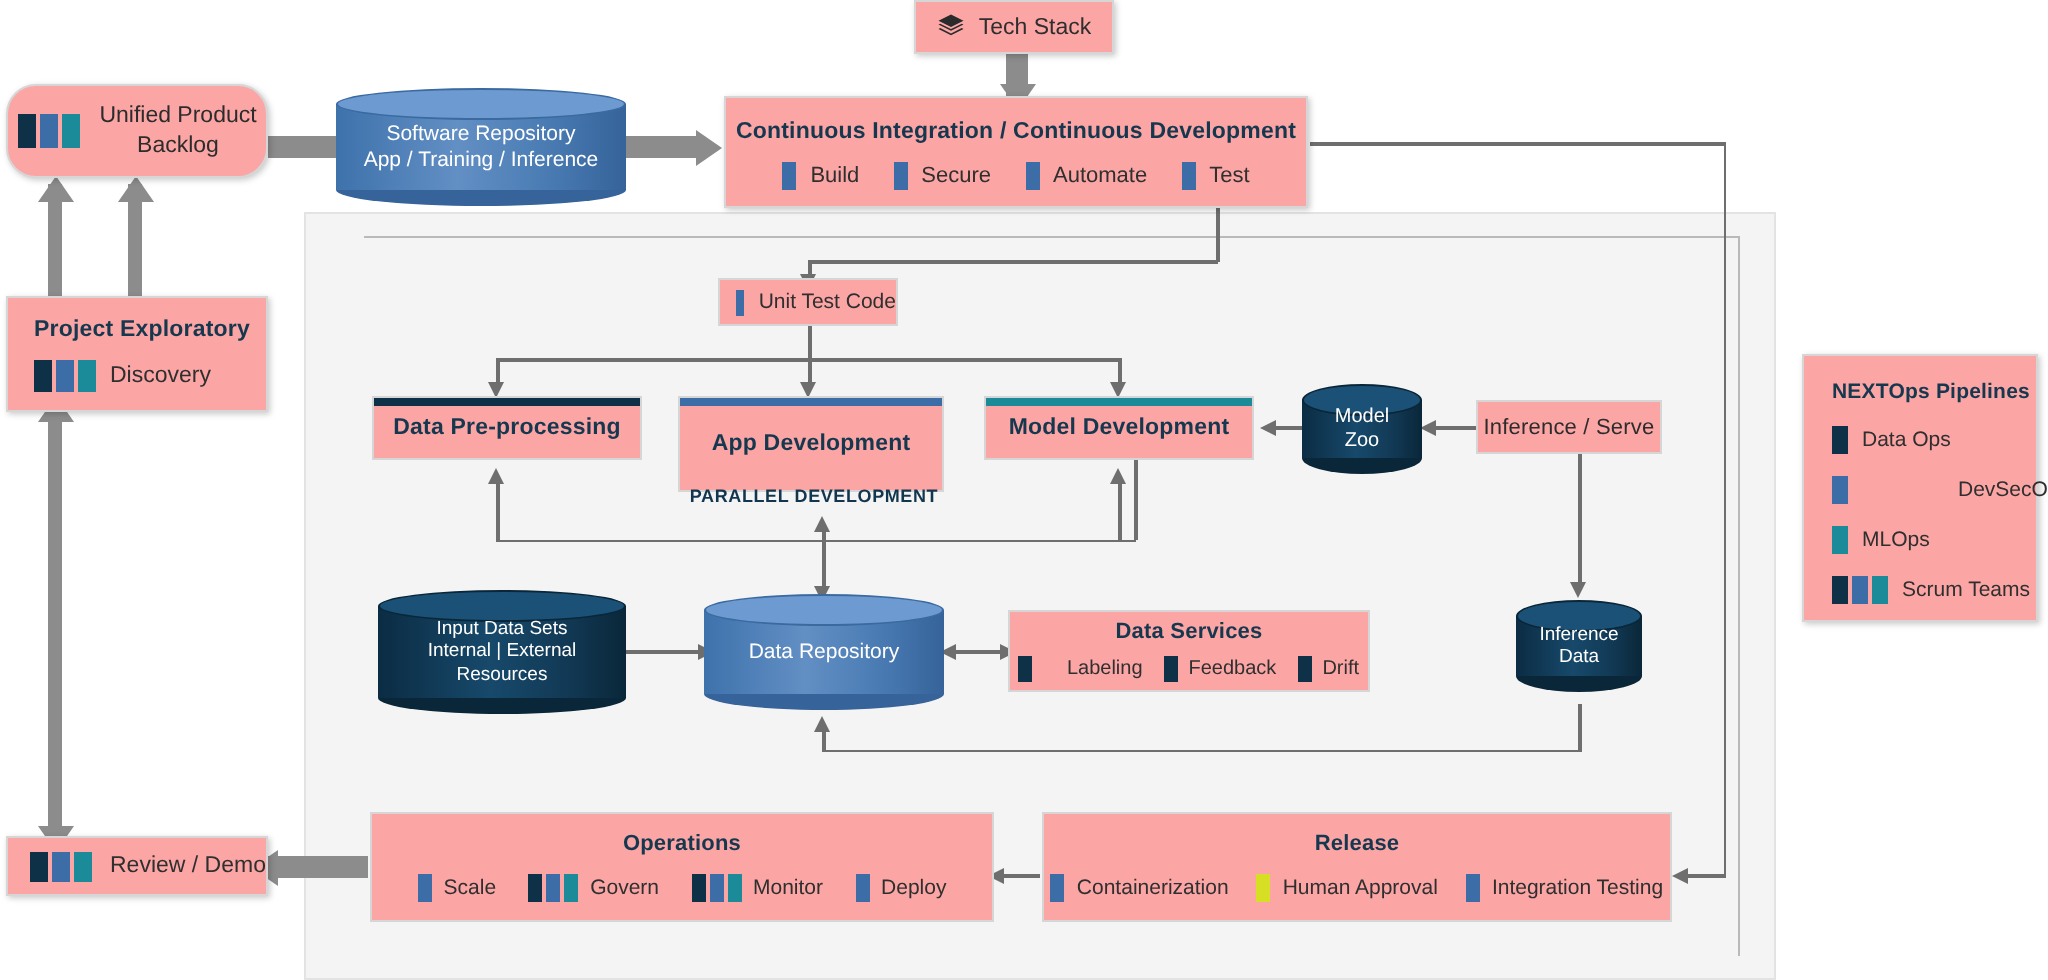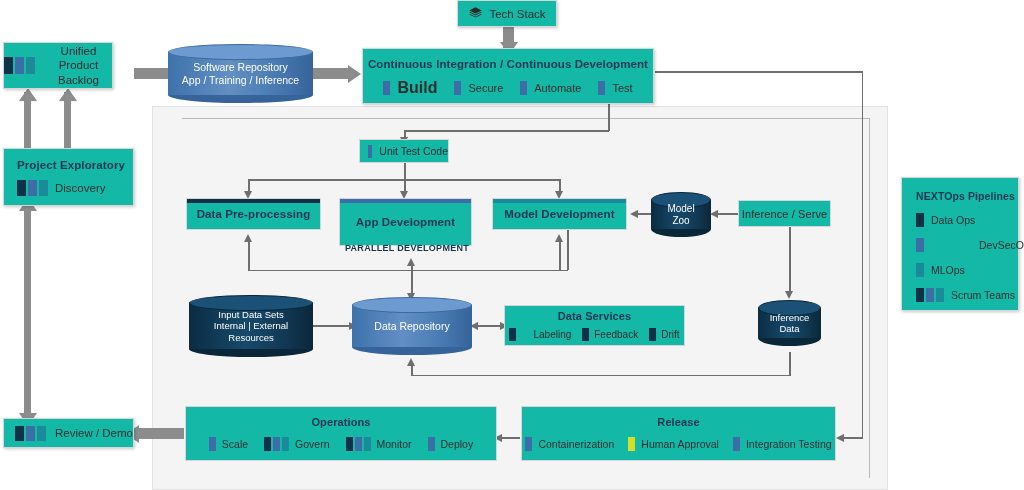--- a/index.html
+++ b/index.html
@@ -22,21 +22,21 @@
   .panel{
     background:#f4f4f4;
     border:1px solid #e3e3e3;
   }
   .panel-inner-line{
     border:1px solid #b9b9b9;
     background:transparent;
   }
 
   .card{
-    background:#14b8a6;
+    background:#fca5a5;
     border:1px solid #d6d6d6;
     box-sizing:border-box;
     display:flex;
     flex-direction:column;
     align-items:center;
     justify-content:center;
     color:#13364f;
   }
   .card.shadowed{ box-shadow:1px 1px 3px rgba(0,0,0,.22); }
 
@@ -208,21 +208,21 @@
     <span style="display:flex;align-items:center;">
       <svg width="15" height="15" viewBox="0 0 24 24" aria-hidden="true">
         <path d="M12 2 L22 7 L12 12 L2 7 Z" fill="#2b2b2b"></path>
         <path d="M12 13.6 L20.6 9.3 L22 10 L12 15 L2 10 L3.4 9.3 Z" fill="#2b2b2b"></path>
         <path d="M12 17.1 L20.6 12.8 L22 13.5 L12 18.5 L2 13.5 L3.4 12.8 Z" fill="#2b2b2b"></path>
       </svg>
     </span>
     <span class="plain-label" style="font-size:11.5px;color:#2e2e2e;">Tech Stack</span>
   </div>
 
-  <div class="abs card shadowed" style="left:3px;top:42px;width:110px;height:47px;flex-direction:row;gap:10px;justify-content:center;">
+  <div class="abs card shadowed" style="left:3px;top:42px;width:131px;height:47px;flex-direction:row;gap:10px;justify-content:center;border-radius:15px;">
     <span class="chips">
       <span class="chip navy" style="width:9px;height:17px;"></span>
       <span class="chip blue" style="width:9px;height:17px;"></span>
       <span class="chip teal" style="width:9px;height:17px;"></span>
     </span>
     <span class="plain-label" style="font-size:11.5px;line-height:1.25;color:#2c2c2c;">
       <span>Unified Product</span><br>
       <span>Backlog</span>
     </span>
   </div>
@@ -258,21 +258,21 @@
         <span>App / Training / Inference</span>
       </span>
     </div>
   </div>
 
   <div class="abs card shadowed" style="left:362px;top:48px;width:292px;height:56px;justify-content:center;gap:9px;padding-top:2px;">
     <span class="card-title" style="font-size:11.5px;">Continuous Integration / Continuous Development</span>
     <div style="display:flex;align-items:center;gap:17px;">
       <span class="legend-row">
         <span class="chip blue" style="width:7px;height:14px;"></span>
-        <span class="legend-text" style="font-size:16px;font-weight:bold;">Build</span>
+        <span class="legend-text" style="font-size:11px;">Build</span>
       </span>
       <span class="legend-row">
         <span class="chip blue" style="width:7px;height:14px;"></span>
         <span class="legend-text" style="font-size:11px;">Secure</span>
       </span>
       <span class="legend-row">
         <span class="chip blue" style="width:7px;height:14px;"></span>
         <span class="legend-text" style="font-size:11px;">Automate</span>
       </span>
       <span class="legend-row">

